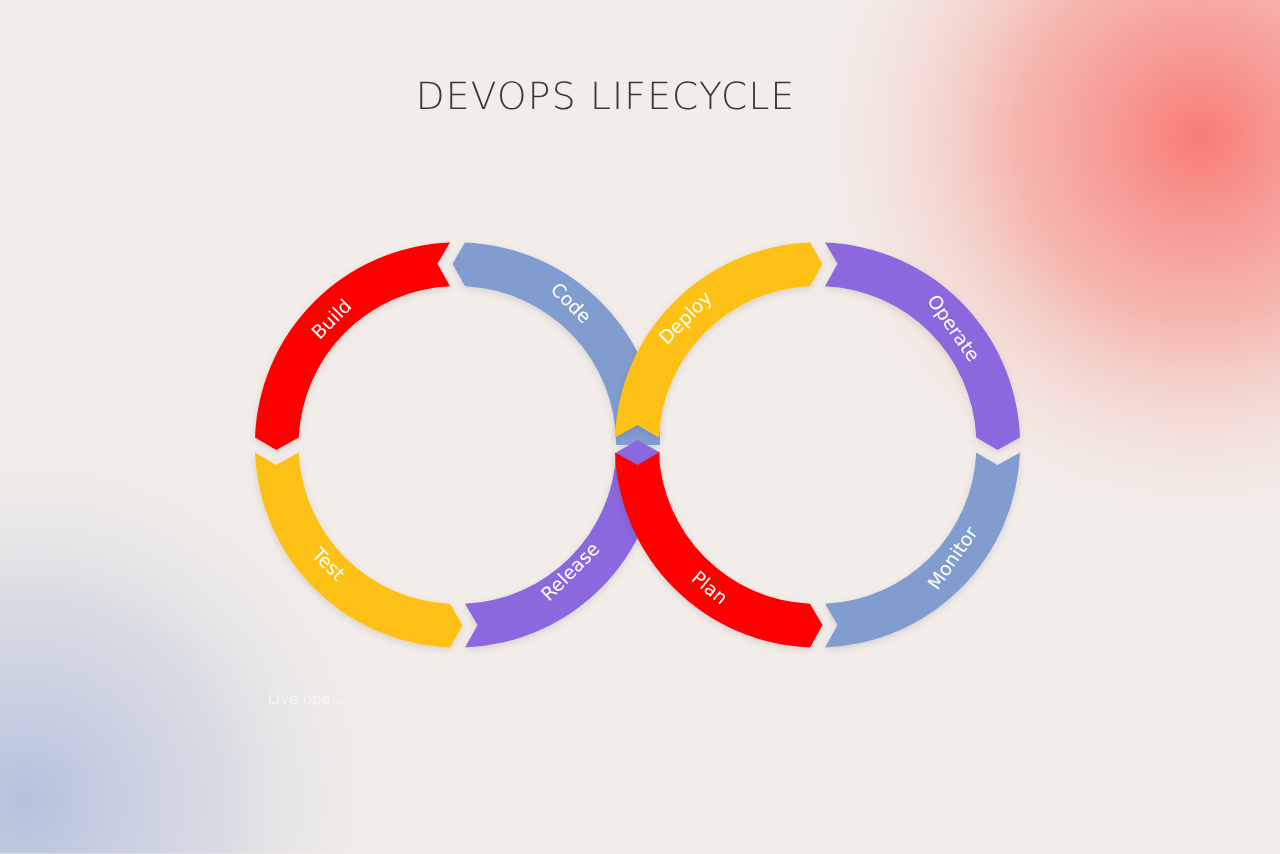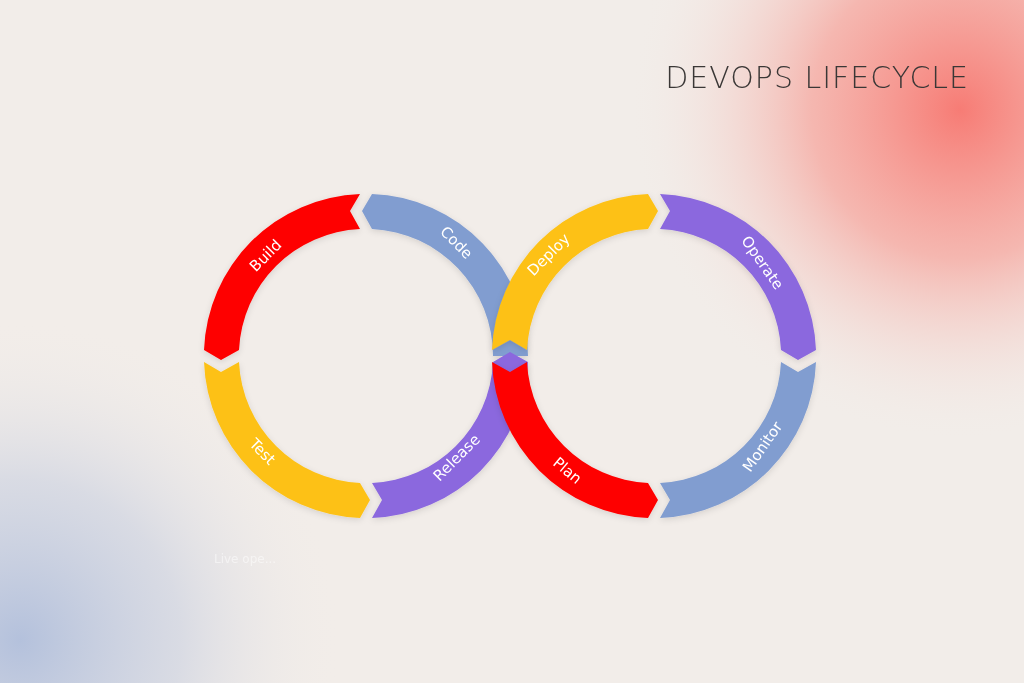--- a/index.html
+++ b/index.html
@@ -1,18 +1,18 @@
 <!DOCTYPE html>
 <html><head>
 <meta charset="utf-8">
 <style>
   html,body{margin:0;padding:0;}
   body{width:1024px;height:683px;overflow:hidden;position:relative;background:#f2ede9;font-family:"DejaVu Sans","Liberation Sans",sans-serif;}
   .bg{position:absolute;inset:0;}
-  .title{position:absolute;left:0;width:969px;top:60px;text-align:right;font-size:30px;letter-spacing:1px;color:#3a3736;font-family:"DejaVu Sans",sans-serif;font-weight:300;}
+  .title{position:absolute;left:0;width:969px;top:60px;text-align:center;font-size:30px;letter-spacing:1px;color:#3a3736;font-family:"DejaVu Sans",sans-serif;font-weight:300;}
   svg.diagram{position:absolute;left:0;top:0;}
   .faint{position:absolute;left:214px;top:552px;font-size:12px;color:#ffffff;opacity:0.5;}
 </style>
 </head>
 <body>
 
 <svg class="bg" width="1024" height="683">
   <defs>
     <radialGradient id="gRed" cx="960" cy="110" r="330" gradientUnits="userSpaceOnUse">
       <stop offset="0" stop-color="#f7766f" stop-opacity="0.95"></stop>

